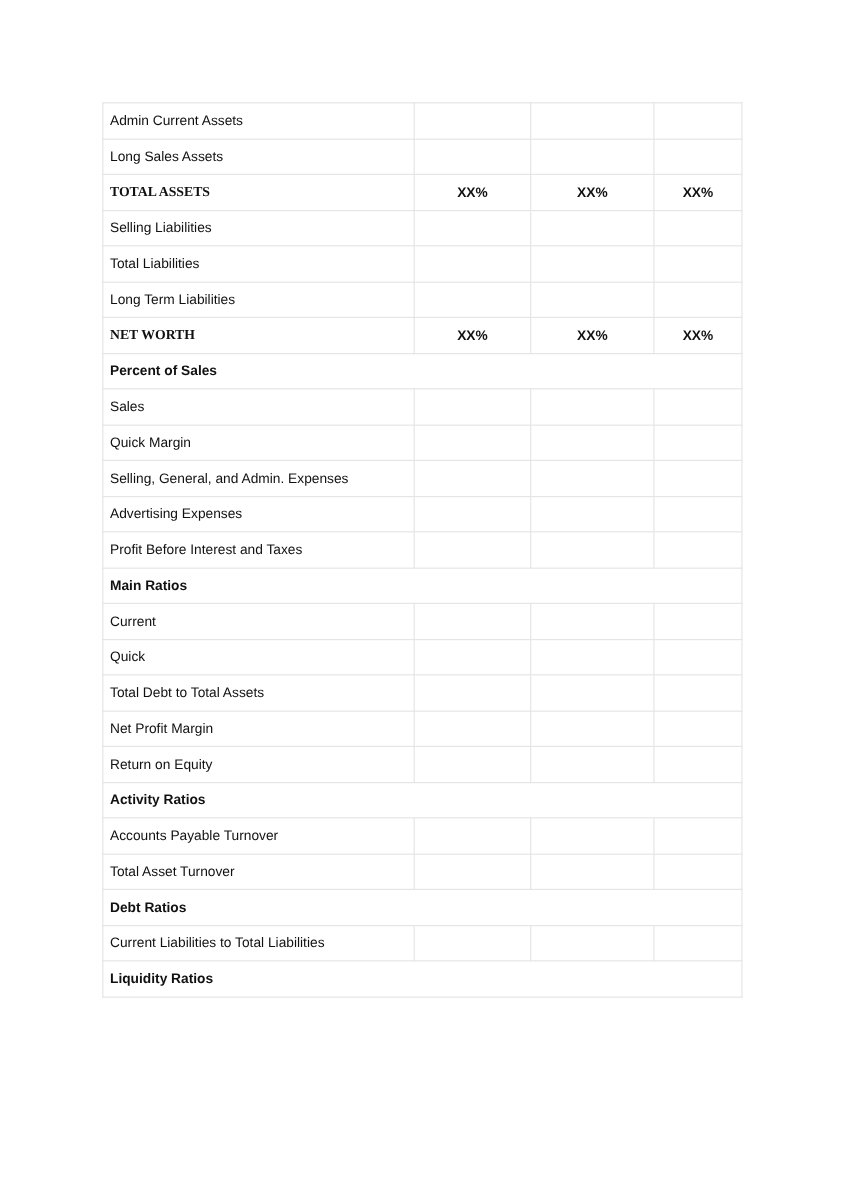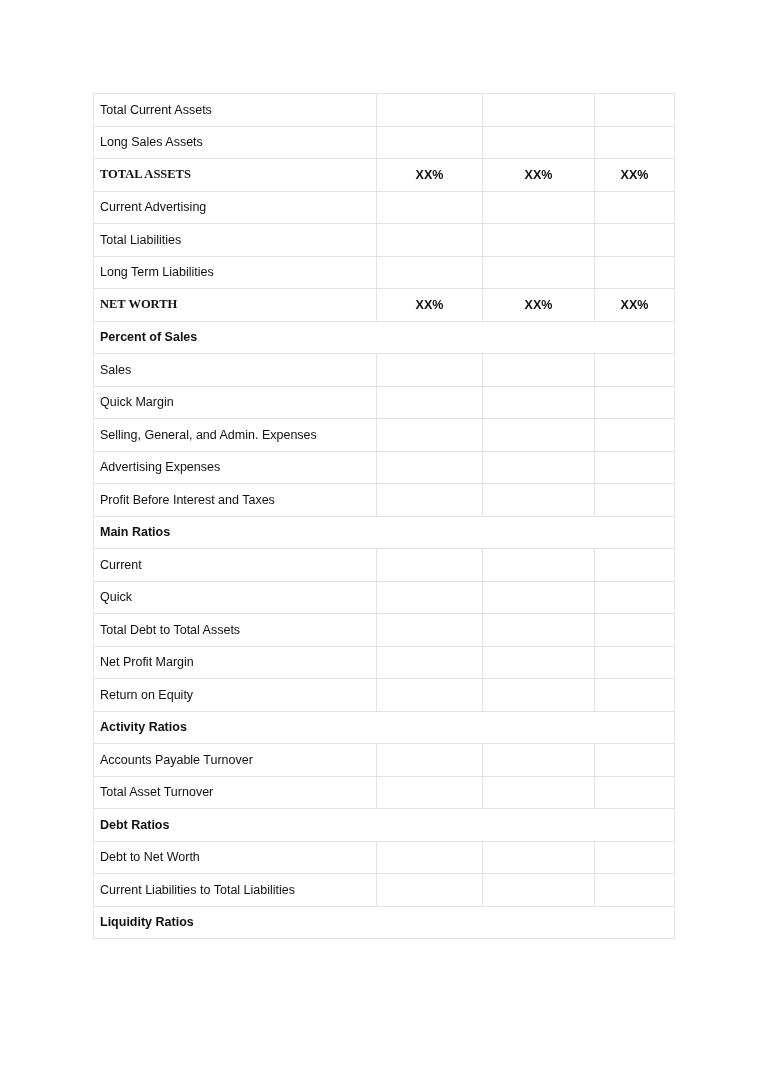--- a/index.html
+++ b/index.html
@@ -13,39 +13,39 @@
   td.val { text-align:center; font-weight:bold; }
   td.bold { font-weight:bold;font-family:Liberation Serif, serif; }
   td.section { text-align:left; font-weight:bold; }
 </style>
 </head>
 <body>
 
 <table class="fin">
   <tbody id="tbody">
       <tr>
-        <td class="c1">Total Current Assets</td>
+        <td class="c1">Admin Current Assets</td>
         <td class="c2 val"></td>
         <td class="c3 val"></td>
         <td class="c4 val"></td>
       </tr>
       <tr>
         <td class="c1">Long Sales Assets</td>
         <td class="c2 val"></td>
         <td class="c3 val"></td>
         <td class="c4 val"></td>
       </tr>
       <tr>
         <td class="c1 bold">TOTAL ASSETS</td>
         <td class="c2 val">XX%</td>
         <td class="c3 val">XX%</td>
         <td class="c4 val">XX%</td>
       </tr>
       <tr>
-        <td class="c1">Current Advertising</td>
+        <td class="c1">Selling Liabilities</td>
         <td class="c2 val"></td>
         <td class="c3 val"></td>
         <td class="c4 val"></td>
       </tr>
       <tr>
         <td class="c1">Total Liabilities</td>
         <td class="c2 val"></td>
         <td class="c3 val"></td>
         <td class="c4 val"></td>
       </tr>
@@ -139,26 +139,20 @@
       <tr>
         <td class="c1">Total Asset Turnover</td>
         <td class="c2 val"></td>
         <td class="c3 val"></td>
         <td class="c4 val"></td>
       </tr>
       <tr>
         <td colspan="4" class="section">Debt Ratios</td>
       </tr>
       <tr>
-        <td class="c1">Debt to Net Worth</td>
-        <td class="c2 val"></td>
-        <td class="c3 val"></td>
-        <td class="c4 val"></td>
-      </tr>
-      <tr>
         <td class="c1">Current Liabilities to Total Liabilities</td>
         <td class="c2 val"></td>
         <td class="c3 val"></td>
         <td class="c4 val"></td>
       </tr>
       <tr>
         <td colspan="4" class="section">Liquidity Ratios</td>
       </tr>
     </tbody>
 </table>

